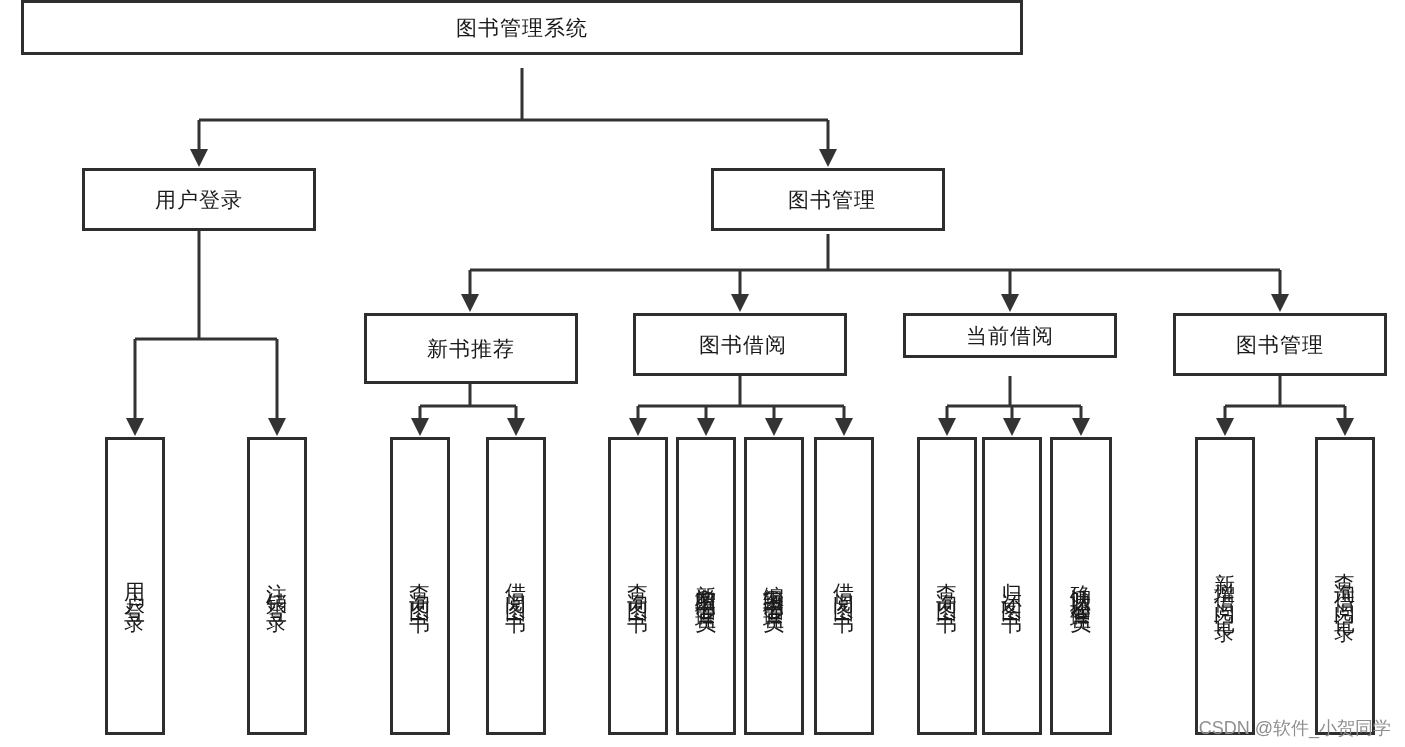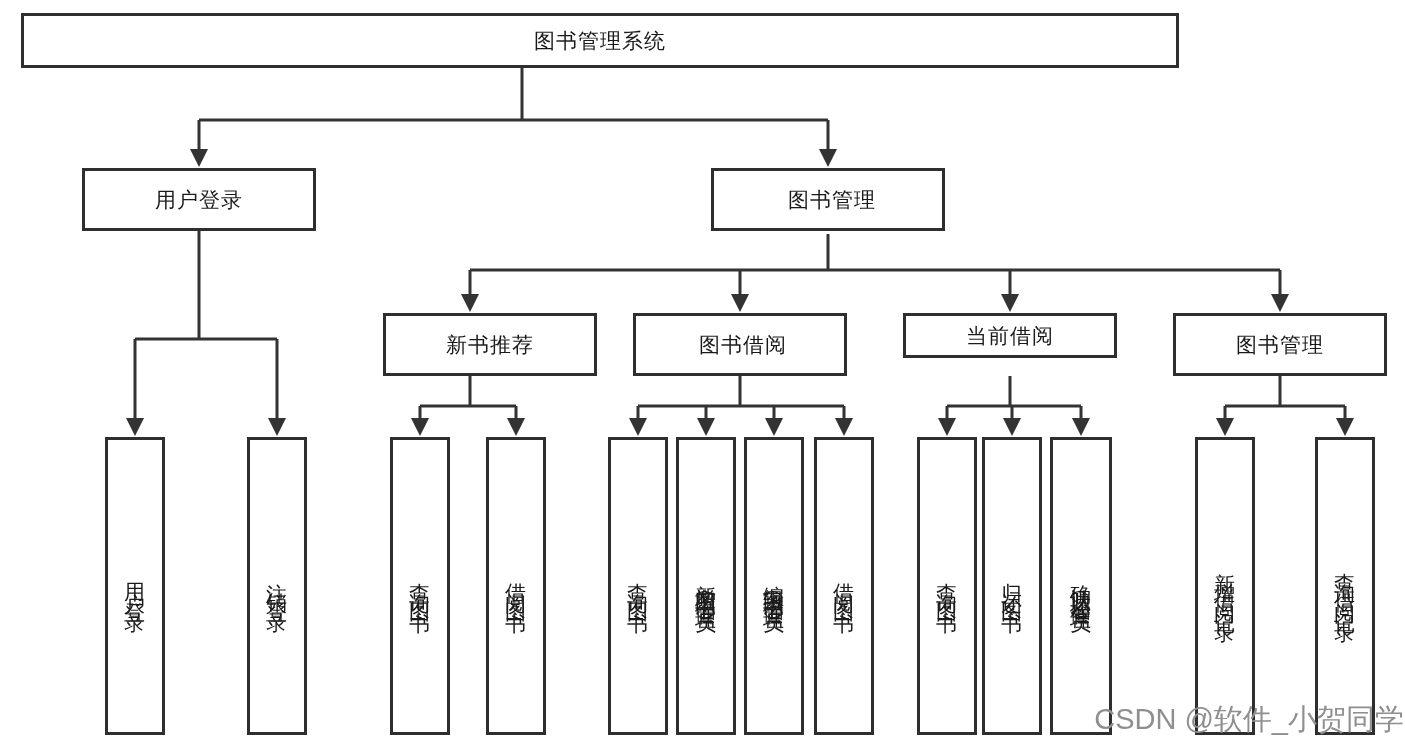--- a/index.html
+++ b/index.html
@@ -50,23 +50,23 @@
     text-orientation: mixed;
     font-size: 21px;
     letter-spacing: 10px;
     line-height: 1;
   }
   .vbox.long .vtext {
     letter-spacing: 4px;
   }
   .watermark {
     position: absolute;
-    right: 1px;
+    right: 14px;
     bottom: 7px;
-    font-size: 29px;
+    font-size: 18px;
     color: #8f8f8f;
     white-space: nowrap;
   }
 </style>
 </head>
 <body>
 
 <div class="canvas">
 
   <svg class="wires" width="1405" height="747" viewBox="0 0 1405 747">
@@ -92,32 +92,32 @@
     <polygon class="arrowhead" points="697,418 715,418 706,436"></polygon>
     <polygon class="arrowhead" points="765,418 783,418 774,436"></polygon>
     <polygon class="arrowhead" points="835,418 853,418 844,436"></polygon>
     <polygon class="arrowhead" points="938,418 956,418 947,436"></polygon>
     <polygon class="arrowhead" points="1003,418 1021,418 1012,436"></polygon>
     <polygon class="arrowhead" points="1072,418 1090,418 1081,436"></polygon>
     <polygon class="arrowhead" points="1216,418 1234,418 1225,436"></polygon>
     <polygon class="arrowhead" points="1336,418 1354,418 1345,436"></polygon>
   </svg>
 
-  <div class="box hbox" style="left:21px; top:13px; width:1158px; height:55px;">
+  <div class="box hbox" style="left:21px; top:0; width:1002px; height:55px;">
     <span>图书管理系统</span>
   </div>
 
   <div class="box hbox" style="left:82px; top:168px; width:234px; height:63px;">
     <span>用户登录</span>
   </div>
   <div class="box hbox" style="left:711px; top:168px; width:234px; height:63px;padding-left:8px;">
     <span>图书管理</span>
   </div>
 
-  <div class="box hbox" style="left:383px; top:313px; width:214px; height:63px;">
+  <div class="box hbox" style="left:364px; top:313px; width:214px; height:71px;">
     <span>新书推荐</span>
   </div>
   <div class="box hbox" style="left:633px; top:313px; width:214px; height:63px;padding-left:6px;">
     <span>图书借阅</span>
   </div>
   <div class="box hbox" style="left:903px; top:313px; width:214px; height:45px;">
     <span>当前借阅</span>
   </div>
   <div class="box hbox" style="left:1173px; top:313px; width:214px; height:63px;">
     <span>图书管理</span>

